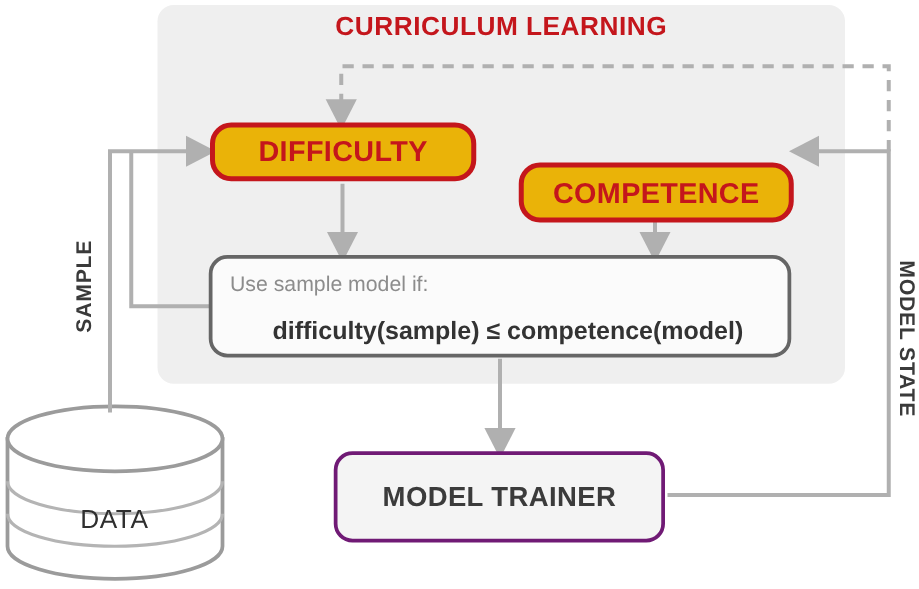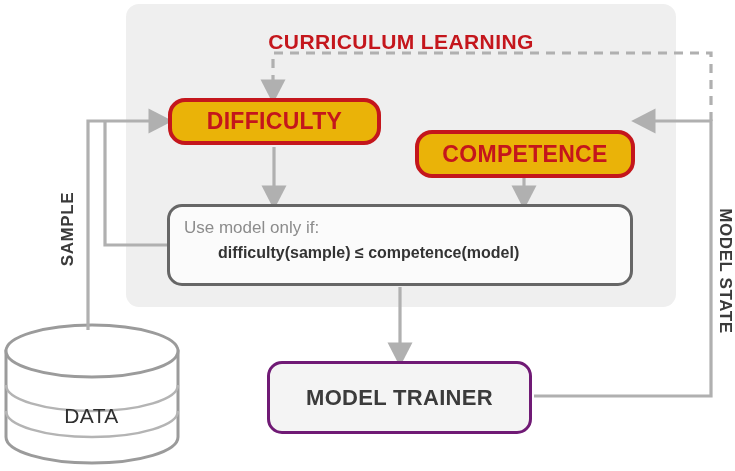--- a/index.html
+++ b/index.html
@@ -36,21 +36,20 @@
   .cl-title {
     position: absolute;
     left: 126px;
     top: 10px;
     width: 550px;
     text-align: center;
     color: #c4161c;
     font-size: 21px;
     font-weight: bold;
     letter-spacing: 0.4px;
-    margin-top: 20px;
   }
 
   
   .concept-box {
     position: absolute;
     background: #eab308;
     border: 4px solid #c4161c;
     border-radius: 17px;
     box-sizing: border-box;
     display: flex;
@@ -91,25 +90,26 @@
     box-sizing: border-box;
     padding: 9px 0 0 14px;
   }
   #box-condition .cond-line1 {
     color: #8c8c8c;
     font-size: 17px;
     line-height: 24px;
   }
   #box-condition .cond-line2 {
     color: #333333;
-    font-size: 16px;
+    font-size: 20px;
     font-weight: bold;
     line-height: 26px;
     padding-left: 34px;
     white-space: nowrap;
+    margin-top: 12px;
   }
 
   
   #box-trainer {
     position: absolute;
     left: 267px;
     top: 361px;
     width: 265px;
     height: 73px;
     background: #f4f4f4;
@@ -221,21 +221,21 @@
 
   <div class="concept-box" id="box-difficulty">
     <span class="label">DIFFICULTY</span>
   </div>
 
   <div class="concept-box" id="box-competence">
     <span class="label">COMPETENCE</span>
   </div>
 
   <div id="box-condition">
-    <div class="cond-line1">Use model only if:</div>
+    <div class="cond-line1">Use sample model if:</div>
     <div class="cond-line2">difficulty(sample) ≤ competence(model)</div>
   </div>
 
   <div id="box-trainer">
     <span class="label">MODEL TRAINER</span>
   </div>
 
   <div id="data-label">DATA</div>
 
   <div class="edge-label" id="label-sample">SAMPLE</div>

